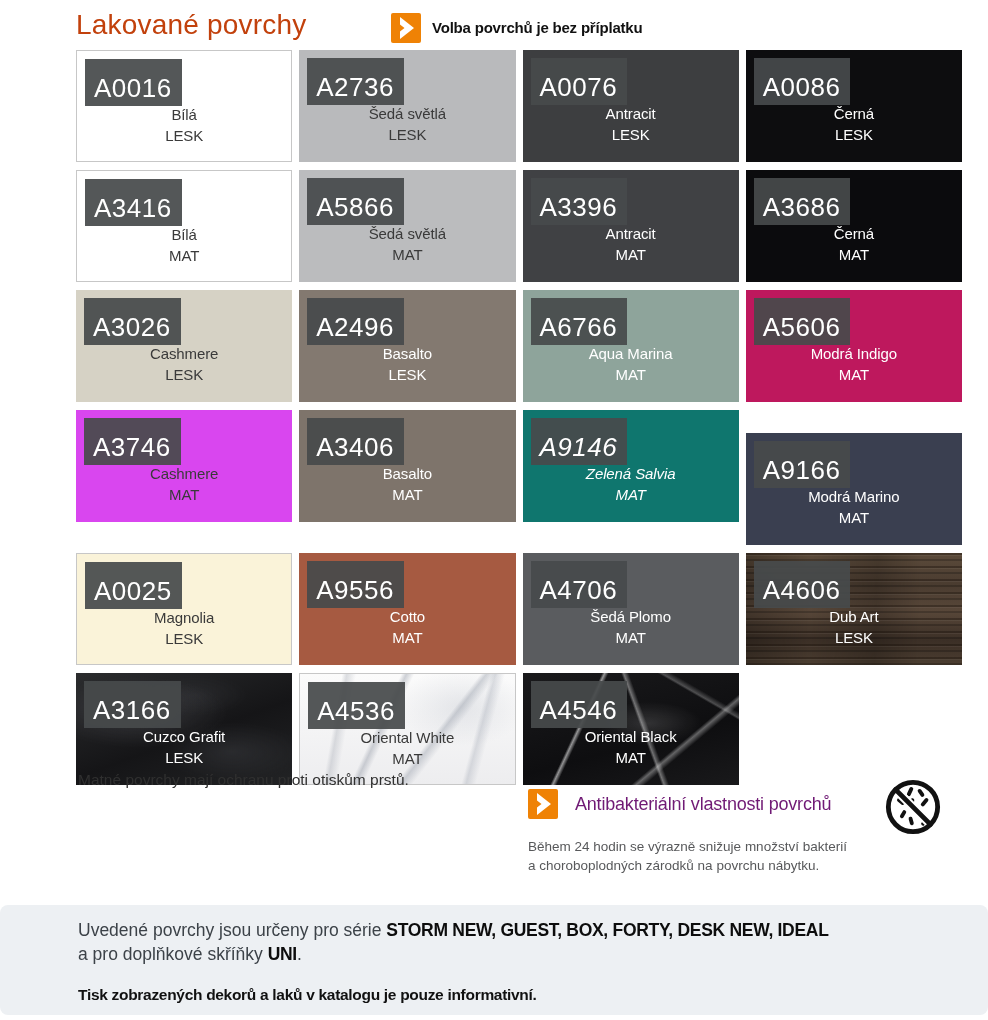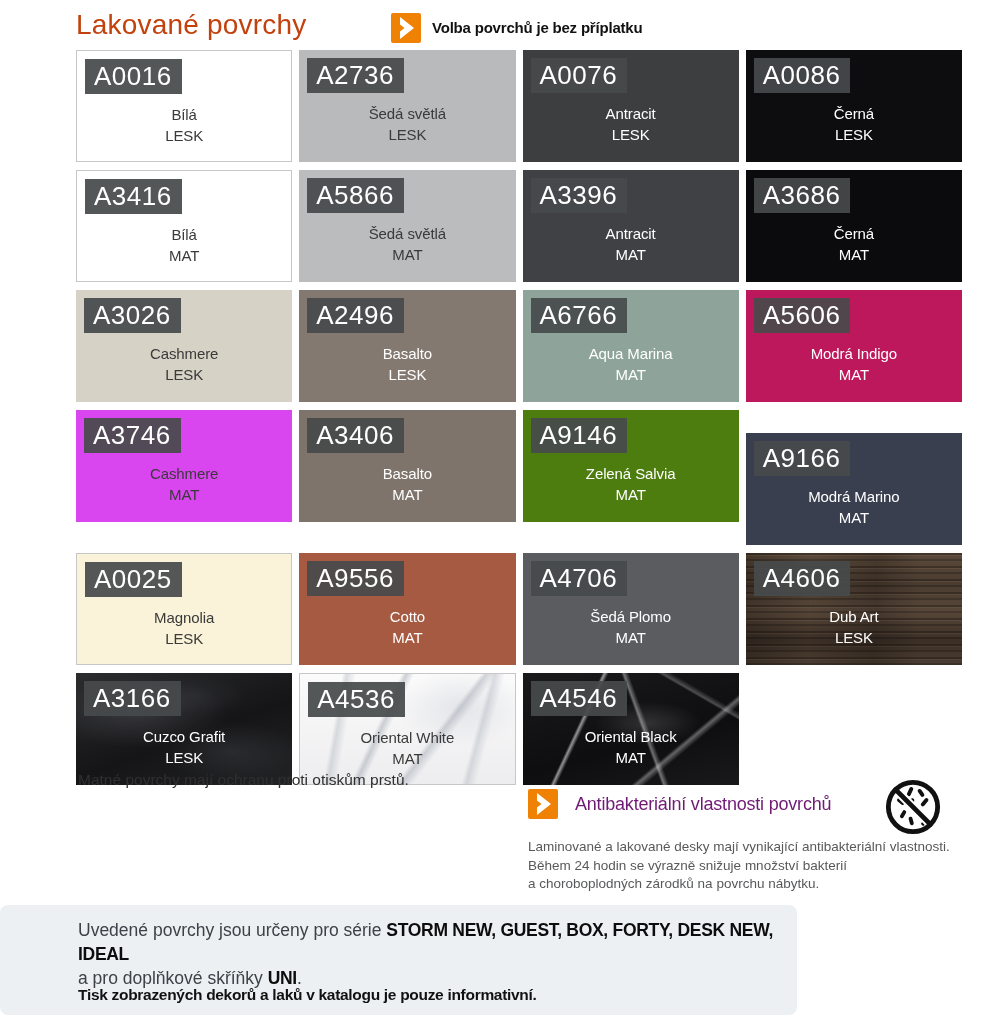--- a/index.html
+++ b/index.html
@@ -29,21 +29,21 @@
     display:grid;grid-template-columns:repeat(4,1fr);
     column-gap:7px;row-gap:8px;
   }
   .swatch{
     position:relative;height:112px;background:#ccc;box-sizing:border-box;
   }
   .swatch.bordered{border:1px solid #c7c7c7;}
   .badge{
     position:absolute;left:8px;top:8px;
     background:var(--badge,rgba(71,74,75,.93));color:#fff;
-    font-size:26px;line-height:34px;padding:0 10px 1px 9px;letter-spacing:.5px;
+    font-size:26px;line-height:34px;padding:12px 10px 1px 9px;letter-spacing:.5px;
   }
   .labels{
     position:absolute;left:0;top:53px;width:100%;text-align:center;
     font-size:15px;line-height:21px;letter-spacing:-.1px;
   }
   .txt-light .labels{color:#ffffff;}
   .txt-dark  .labels{color:#3a3a3a;}
   
   .tex-wood{
     background:
@@ -85,21 +85,21 @@
     position:absolute;left:575px;top:794px;font-size:18px;color:#701a75;
     letter-spacing:-.2px;
   }
   .ab-icon{position:absolute;left:884px;top:778px;width:58px;height:58px;}
   .ab-text{
     position:absolute;left:528px;top:838px;font-size:13.5px;line-height:18.5px;
     color:#58595b;
   }
   
   .footer-panel{
-    position:absolute;left:0;top:905px;width:797px;height:110px;
+    position:absolute;left:0;top:905px;width:988px;height:110px;
     background:var(--panel,#edf0f3);border-radius:8px;
   }
   .footer-main{
     position:absolute;left:78px;top:13px;font-size:17.5px;line-height:24px;
     color:#3c4248;
   }
   .footer-main b{color:#0d0d0d;font-weight:700;letter-spacing:-.3px;}
   .footer-disclaimer{
     position:absolute;left:78px;top:81px;font-size:15.5px;font-weight:700;
     letter-spacing:-.3px;color:#111;
@@ -213,21 +213,21 @@
         <div>MAT</div>
       </div>
   </div>
   <div class="swatch txt-light" style="background: rgb(126, 116, 107);">
     <span class="badge">A3406</span>
     <div class="labels">
         <div>Basalto</div>
         <div>MAT</div>
       </div>
   </div>
-  <div class="swatch txt-light" style="background: #4d7c0f;">
+  <div class="swatch txt-light" style="background: #0f766e; font-style: italic;">
     <span class="badge">A9146</span>
     <div class="labels">
         <div>Zelená Salvia</div>
         <div>MAT</div>
       </div>
   </div>
   <div class="swatch txt-light" style="background: rgb(58, 63, 80); margin-top: 23px;">
     <span class="badge">A9166</span>
     <div class="labels">
         <div>Modrá Marino</div>
@@ -310,21 +310,20 @@
       <rect x="26" y="40" width="4" height="9" rx="2" transform="rotate(-15 28 44)"></rect>
       <rect x="40" y="42" width="4" height="8" rx="2" transform="rotate(50 42 46)"></rect>
     </g>
     <line x1="12" y1="12" x2="48" y2="48" stroke="#ffffff" stroke-width="9"></line>
     <line x1="12" y1="12" x2="48" y2="48" stroke="#111111" stroke-width="5" stroke-linecap="round"></line>
     <circle cx="30" cy="30" r="25.5" fill="none" stroke="#111111" stroke-width="5"></circle>
   </svg>
 </span>
 
 <div class="ab-text">
-  <div>Laminované a lakované desky mají vynikající antibakteriální vlastnosti.</div>
   <div>Během 24 hodin se výrazně snižuje množství bakterií</div>
   <div>a choroboplodných zárodků na povrchu nábytku.</div>
 </div>
 
 <div class="footer-panel">
   <div class="footer-main">
     <span>Uvedené povrchy jsou určeny pro série </span><b>STORM NEW, GUEST, BOX, FORTY, DESK NEW, IDEAL</b><br>
     <span>a pro doplňkové skříňky </span><b>UNI</b><span>.</span>
   </div>
   <div class="footer-disclaimer">Tisk zobrazených dekorů a laků v katalogu je pouze informativní.</div>

